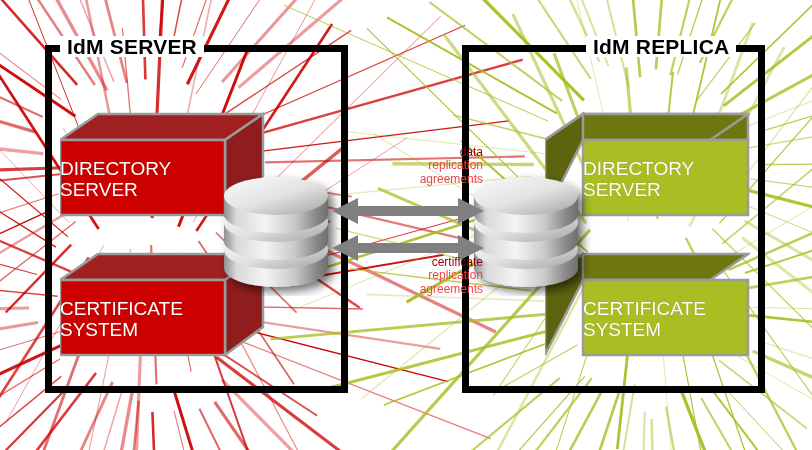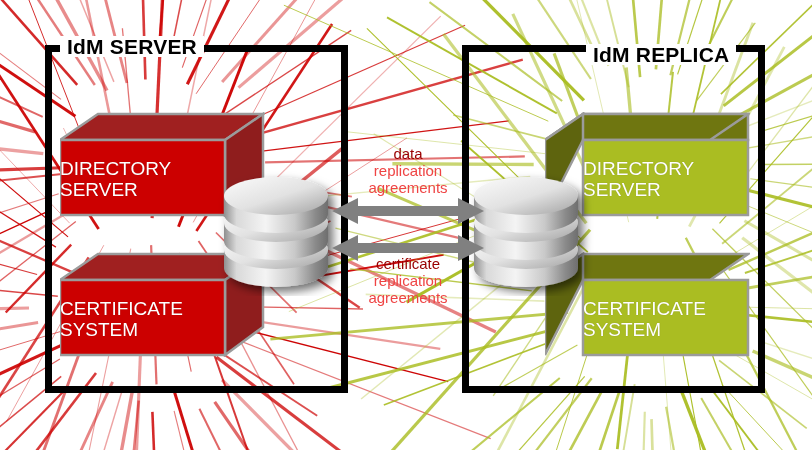--- a/index.html
+++ b/index.html
@@ -38,23 +38,23 @@
 
   
   .db{position:absolute;}
   .db svg{display:block;}
 
   
   .arrow{position:absolute;}
   .arrow svg{display:block;}
   .repl-label{
     position:absolute;
-    text-align:center;
+    text-align:right;
     width:150px;
-    font-size:15px;
+    font-size:12px;
     line-height:1.12;
     color:#4d4d4d;
     background:transparent;
   }
   .repl-label .kw{color:#990000;display:block;}
   .repl-label .ln{display:block;color:#ef4444;}
 </style>
 </head>
 <body>
 
@@ -260,21 +260,21 @@
     <div class="frame-side" style="left:45px;top:45px;width:303px;height:7px;"></div>
     <div class="frame-side" style="left:45px;top:386px;width:303px;height:7px;"></div>
     <div class="panel-title" style="left:60px;top:36px;">IdM SERVER</div>
   </div>
 
   <div class="panel">
     <div class="frame-side" style="left:462px;top:45px;width:7px;height:348px;"></div>
     <div class="frame-side" style="left:758px;top:45px;width:7px;height:348px;"></div>
     <div class="frame-side" style="left:462px;top:45px;width:303px;height:7px;"></div>
     <div class="frame-side" style="left:462px;top:386px;width:303px;height:7px;"></div>
-    <div class="panel-title" style="left:586px;top:44px;">IdM REPLICA</div>
+    <div class="panel-title" style="left:586px;top:36px;">IdM REPLICA</div>
   </div>
 
   <div class="box3d" style="left:60px;top:112px;">
     <svg width="205" height="105" viewBox="0 0 205 105">
       <polygon points="0,28 38,2 203,2 165,28" fill="#a02020" stroke="#9b9b9b" stroke-width="2.5"></polygon>
       <polygon points="165,28 203,2 203,75 165,103" fill="#8f1d1d" stroke="#9b9b9b" stroke-width="2.5"></polygon>
       <rect x="0" y="28" width="165" height="75" fill="#cc0000" stroke="#9b9b9b" stroke-width="2.5"></rect>
     </svg>
     <div class="box-label" style="left:0px;top:47px;width:165px;">DIRECTORY
 SERVER</div>

